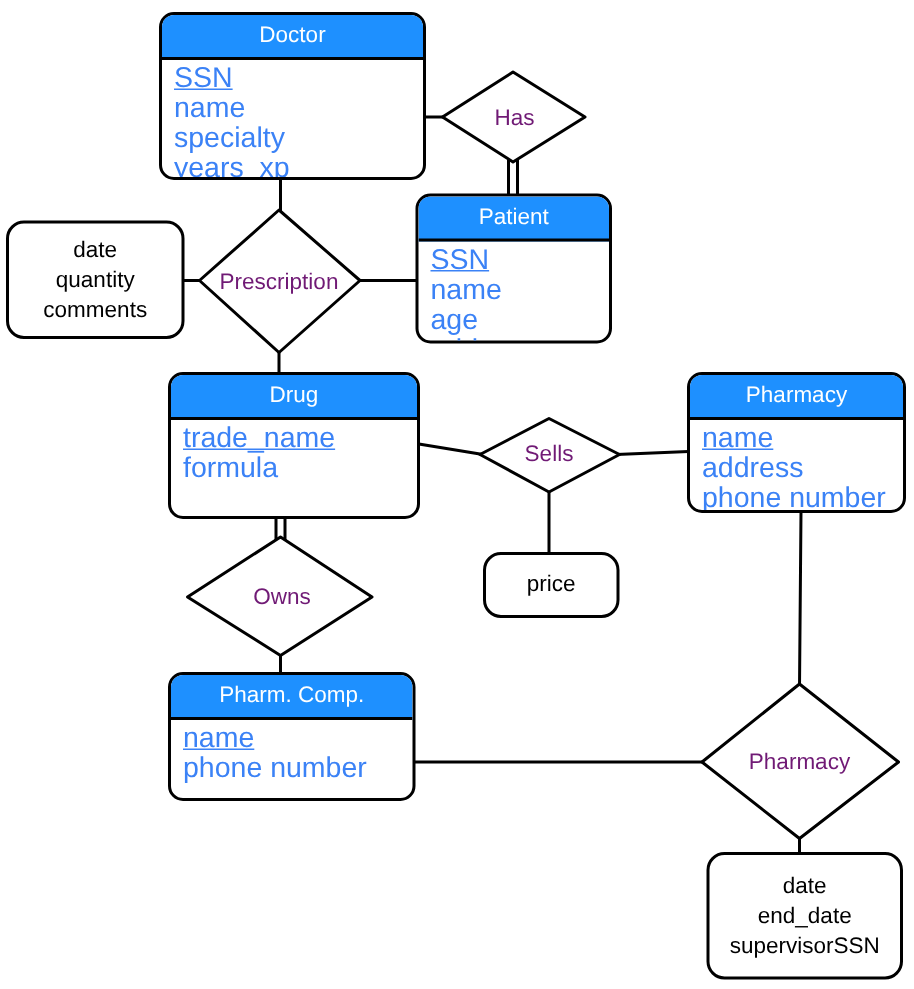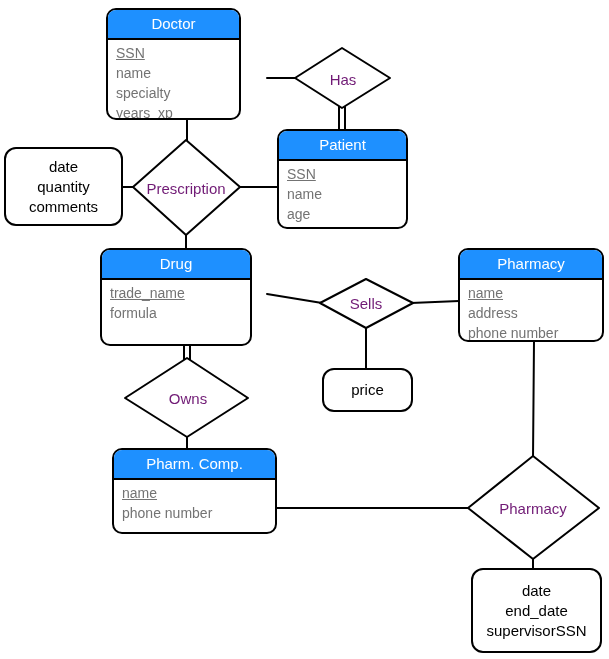--- a/index.html
+++ b/index.html
@@ -20,21 +20,21 @@
     overflow:hidden;
   }
   .entity-header{
     background:#1E90FF;
     color:#ffffff;
     border-bottom:2px solid #000000;
     height:28px;line-height:28px;
     text-align:center;
     font-size:15px;
   }
-  .entity-body{padding:3px 8px;font-size:14px;color:#737373;}
+  .entity-body{padding:3px 8px;font-size:19px;color:#3b82f6;}
   .entity-body .attr{line-height:20px;white-space:nowrap;}
   .entity-body .attr:first-child{text-decoration:underline;}
   .attr-box{
     position:absolute;z-index:2;
     background:#ffffff;
     border:2px solid #000000;
     border-radius:12px;
     box-sizing:border-box;
     display:flex;flex-direction:column;
     align-items:center;justify-content:center;
@@ -77,41 +77,41 @@
     <g stroke="#000000" stroke-width="2" fill="#ffffff" stroke-linejoin="round">
 
       <polygon points="295,78 342,48 390,78 342,108"></polygon>
       <polygon points="133,187 186,140 240,187 186,235"></polygon>
       <polygon points="320,303 366,279 413,303 366,328"></polygon>
       <polygon points="125,398 187,358 248,398 187,437"></polygon>
       <polygon points="468,508 533,456 599,508 533,559"></polygon>
     </g>
   </svg>
 
-  <div class="entity" style="left:106px;top:8px;width:135px;height:112px;">
+  <div class="entity" style="left:106px;top:8px;width:178px;height:112px;">
     <div class="entity-header">Doctor</div>
     <div class="entity-body">
       <div class="attr">SSN</div>
       <div class="attr">name</div>
       <div class="attr">specialty</div>
       <div class="attr">years_xp</div>
     </div>
   </div>
 
   <div class="entity" style="left:277px;top:129px;width:131px;height:100px;">
     <div class="entity-header">Patient</div>
     <div class="entity-body">
       <div class="attr">SSN</div>
       <div class="attr">name</div>
       <div class="attr">age</div>
       <div class="attr">address</div>
     </div>
   </div>
 
-  <div class="entity" style="left:100px;top:248px;width:152px;height:98px;">
+  <div class="entity" style="left:112px;top:248px;width:168px;height:98px;">
     <div class="entity-header">Drug</div>
     <div class="entity-body">
       <div class="attr">trade_name</div>
       <div class="attr">formula</div>
     </div>
   </div>
 
   <div class="entity" style="left:458px;top:248px;width:146px;height:94px;">
     <div class="entity-header">Pharmacy</div>
     <div class="entity-body">

